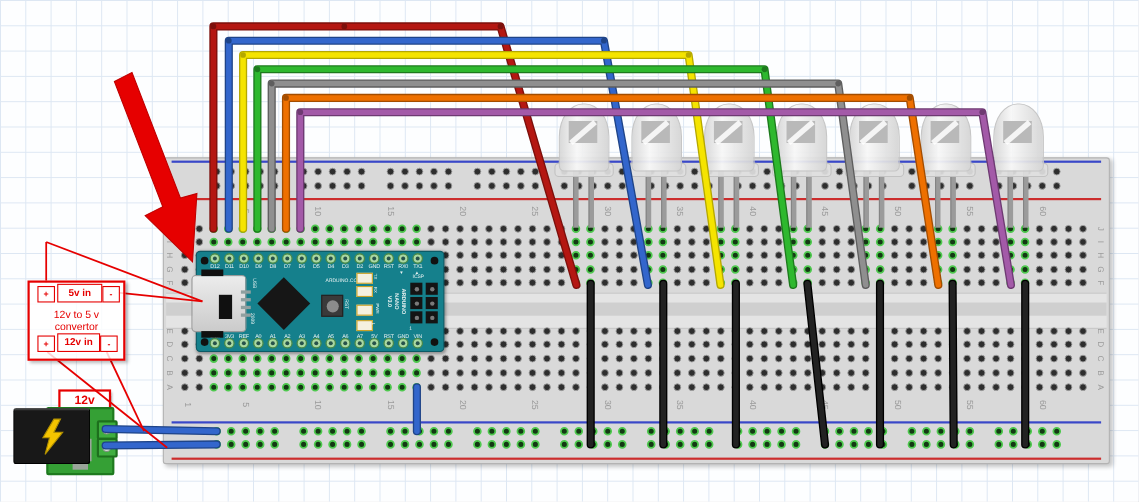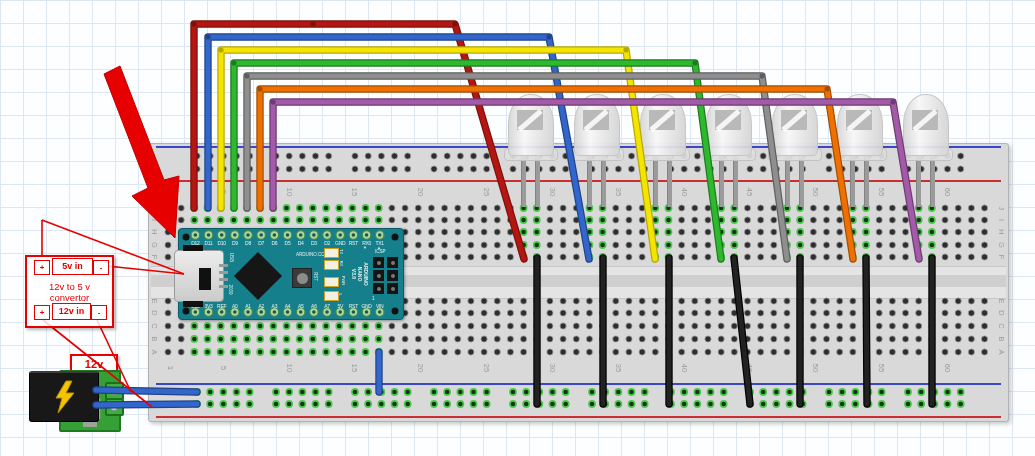--- a/index.html
+++ b/index.html
@@ -43,21 +43,21 @@
   
   .led{position:absolute;width:52px;height:115px;}
   .led .leg{position:absolute;top:58px;width:4px;height:55px;background:#9b9b9b;border-left:1px solid #848484;}
   .led .flange{position:absolute;left:0;top:54px;width:52px;height:11px;border-radius:4px;
     background:rgba(224,224,224,.92);border:1px solid #c2c2c2;}
   .led .dome{position:absolute;left:4px;top:0;width:44px;height:60px;
     border-radius:22px 22px 5px 5px / 30px 30px 5px 5px;
     background:linear-gradient(90deg, rgba(215,215,215,.94), rgba(247,247,247,.94) 35%, rgba(229,229,229,.92) 68%, rgba(213,213,213,.94));
     border:1px solid #c6c6c6;}
   
-  #battery{left:29px;top:352px;width:115px;height:84px;}
+  #battery{left:12px;top:352px;width:115px;height:84px;}
   #bat-label{position:absolute;left:41px;top:2px;width:44px;height:17px;border:2px solid #e60000;
     background:rgba(255,255,255,.88);color:#e60000;font-size:11px;font-weight:bold;
     text-align:center;line-height:17px;box-shadow:2px 2px 2px rgba(0,0,0,.25);}
   #bat-pcb{position:absolute;left:30px;top:18px;width:58px;height:58px;background:#35a035;
     border:2px solid #1e7a1e;border-radius:2px;}
   #bat-jack{position:absolute;left:0px;top:19px;width:68px;height:48px;background:#181818;
     border:1px solid #000;border-radius:3px;border-top:2px solid #3c3c3c;}
   .bat-terminal{position:absolute;left:76px;width:15px;height:14px;background:#3fae3f;
     border:2px solid #1d6f1d;border-radius:2px;}
   .bat-screw{position:absolute;left:3px;top:2.5px;width:6px;height:6px;border-radius:50%;

